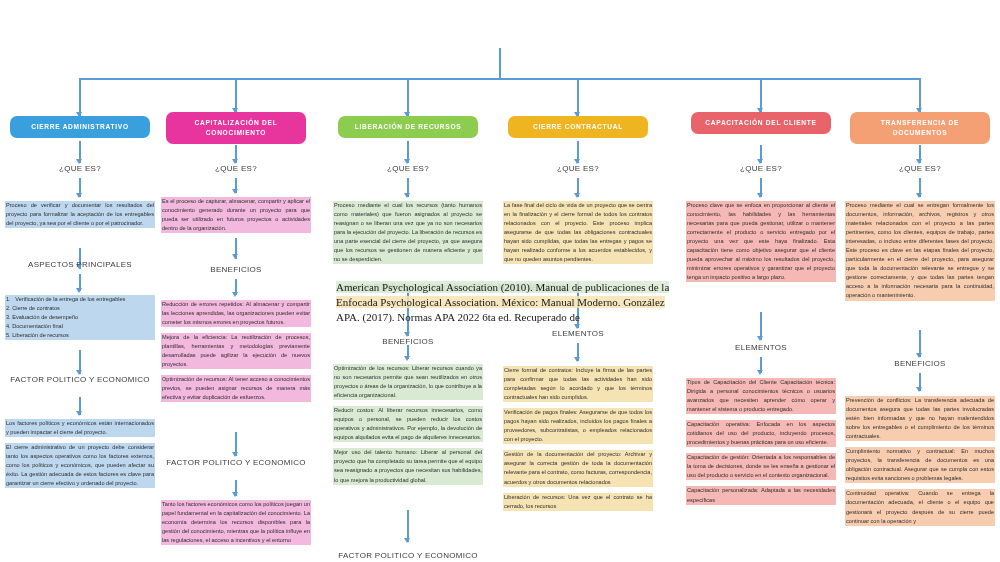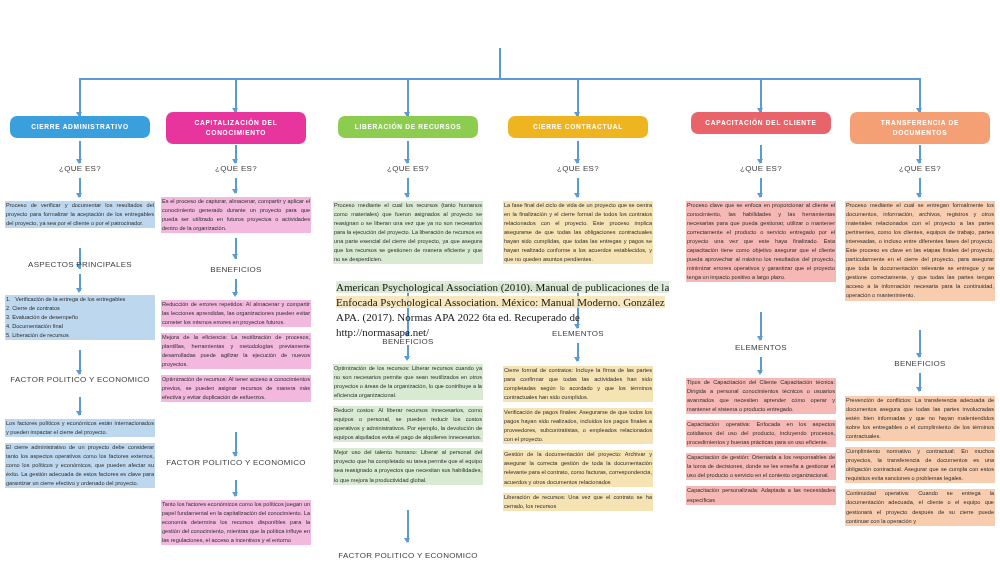--- a/index.html
+++ b/index.html
@@ -378,16 +378,15 @@
   </div>
 
   <div class="citation" style="left:336px; top:280px;">
     <div>
       <span class="cit-hl-green">American Psychological Association (2010). Manual de publicaciones de la</span>
     </div>
     <div>
       <span class="cit-hl-yellow">Enfocada Psychological Association. México: Manual Moderno. González</span>
     </div>
     <div>APA. (2017). Normas APA 2022 6ta ed. Recuperado de</div>
-    <div>http://normasapa.net/</div>
   </div>
 
 </div>
 
 </body></html>

